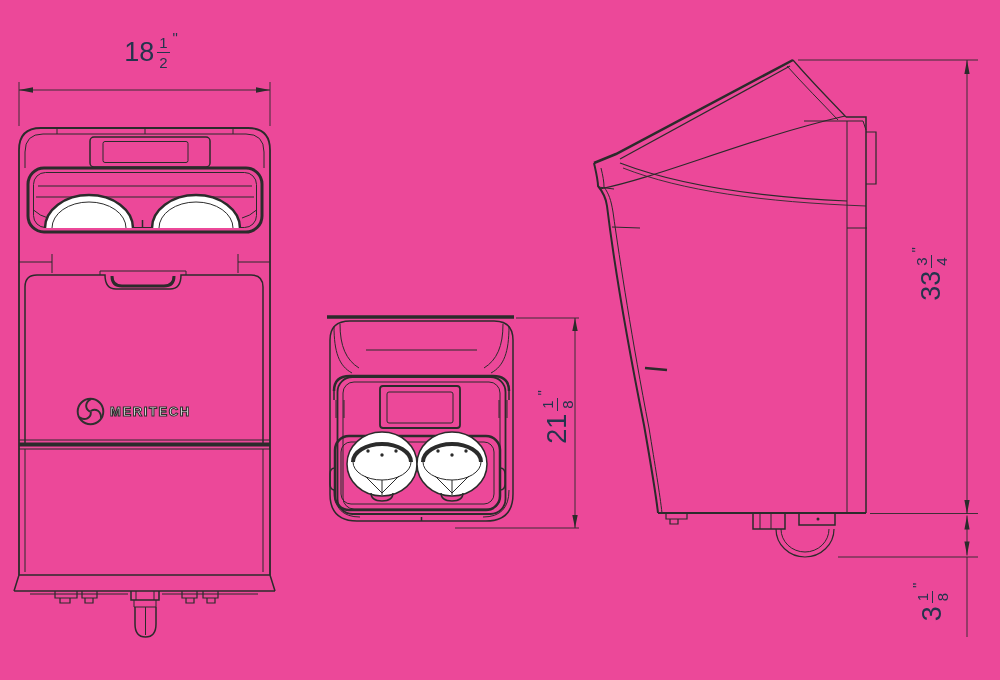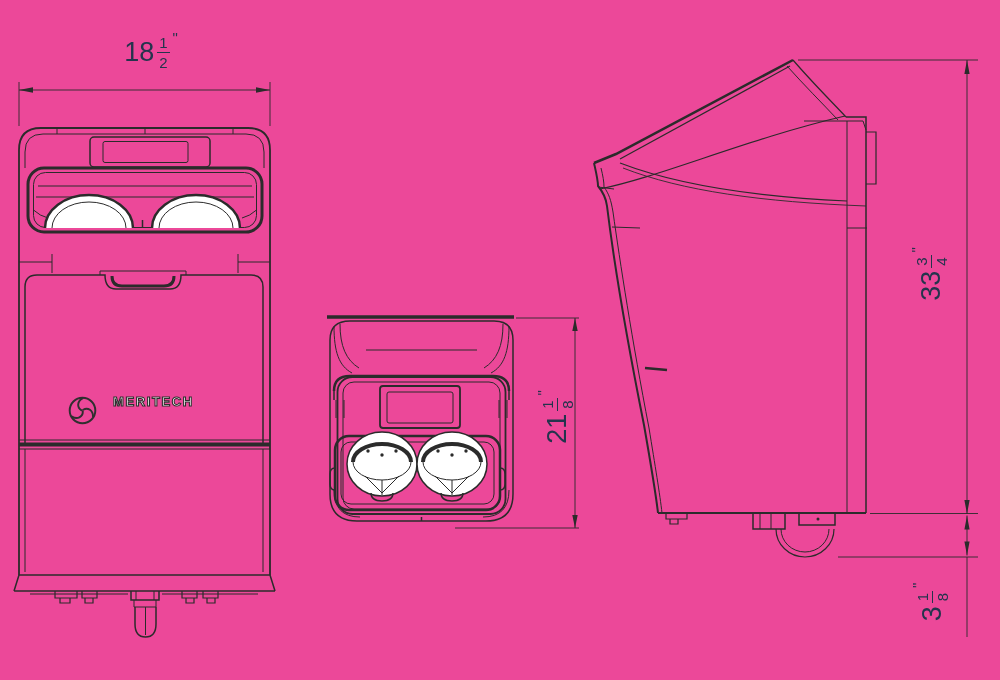--- a/index.html
+++ b/index.html
@@ -17,21 +17,21 @@
 
   .dim{position:absolute;display:flex;align-items:center;justify-content:center;gap:3px;
        color:#24344d;line-height:1;}
   .dim .whole{font-size:27px;}
   .dim .frac{display:flex;flex-direction:column;align-items:center;font-size:15px;}
   .dim .num{padding:0 2px 2px 2px;border-bottom:1.6px solid currentColor;}
   .dim .den{padding-top:2px;}
   .dim .unit{font-size:15px;align-self:flex-start;margin-top:1px;}
   .rot{transform:rotate(-90deg);}
 
-  .logo{position:absolute;left:66px;top:394px;height:34px;display:flex;gap:14px;}
+  .logo{position:absolute;left:74px;top:394px;height:34px;display:flex;align-items:center;gap:3px;}
   .logo-text{font-size:13px;font-weight:bold;letter-spacing:1.6px;color:#fff;
              -webkit-text-stroke:1.1px #2f2f2f;}
 </style>
 </head>
 <body>
 
 <div class="canvas">
 
 <svg class="lines" width="1000" height="680" viewBox="0 0 1000 680">
 

